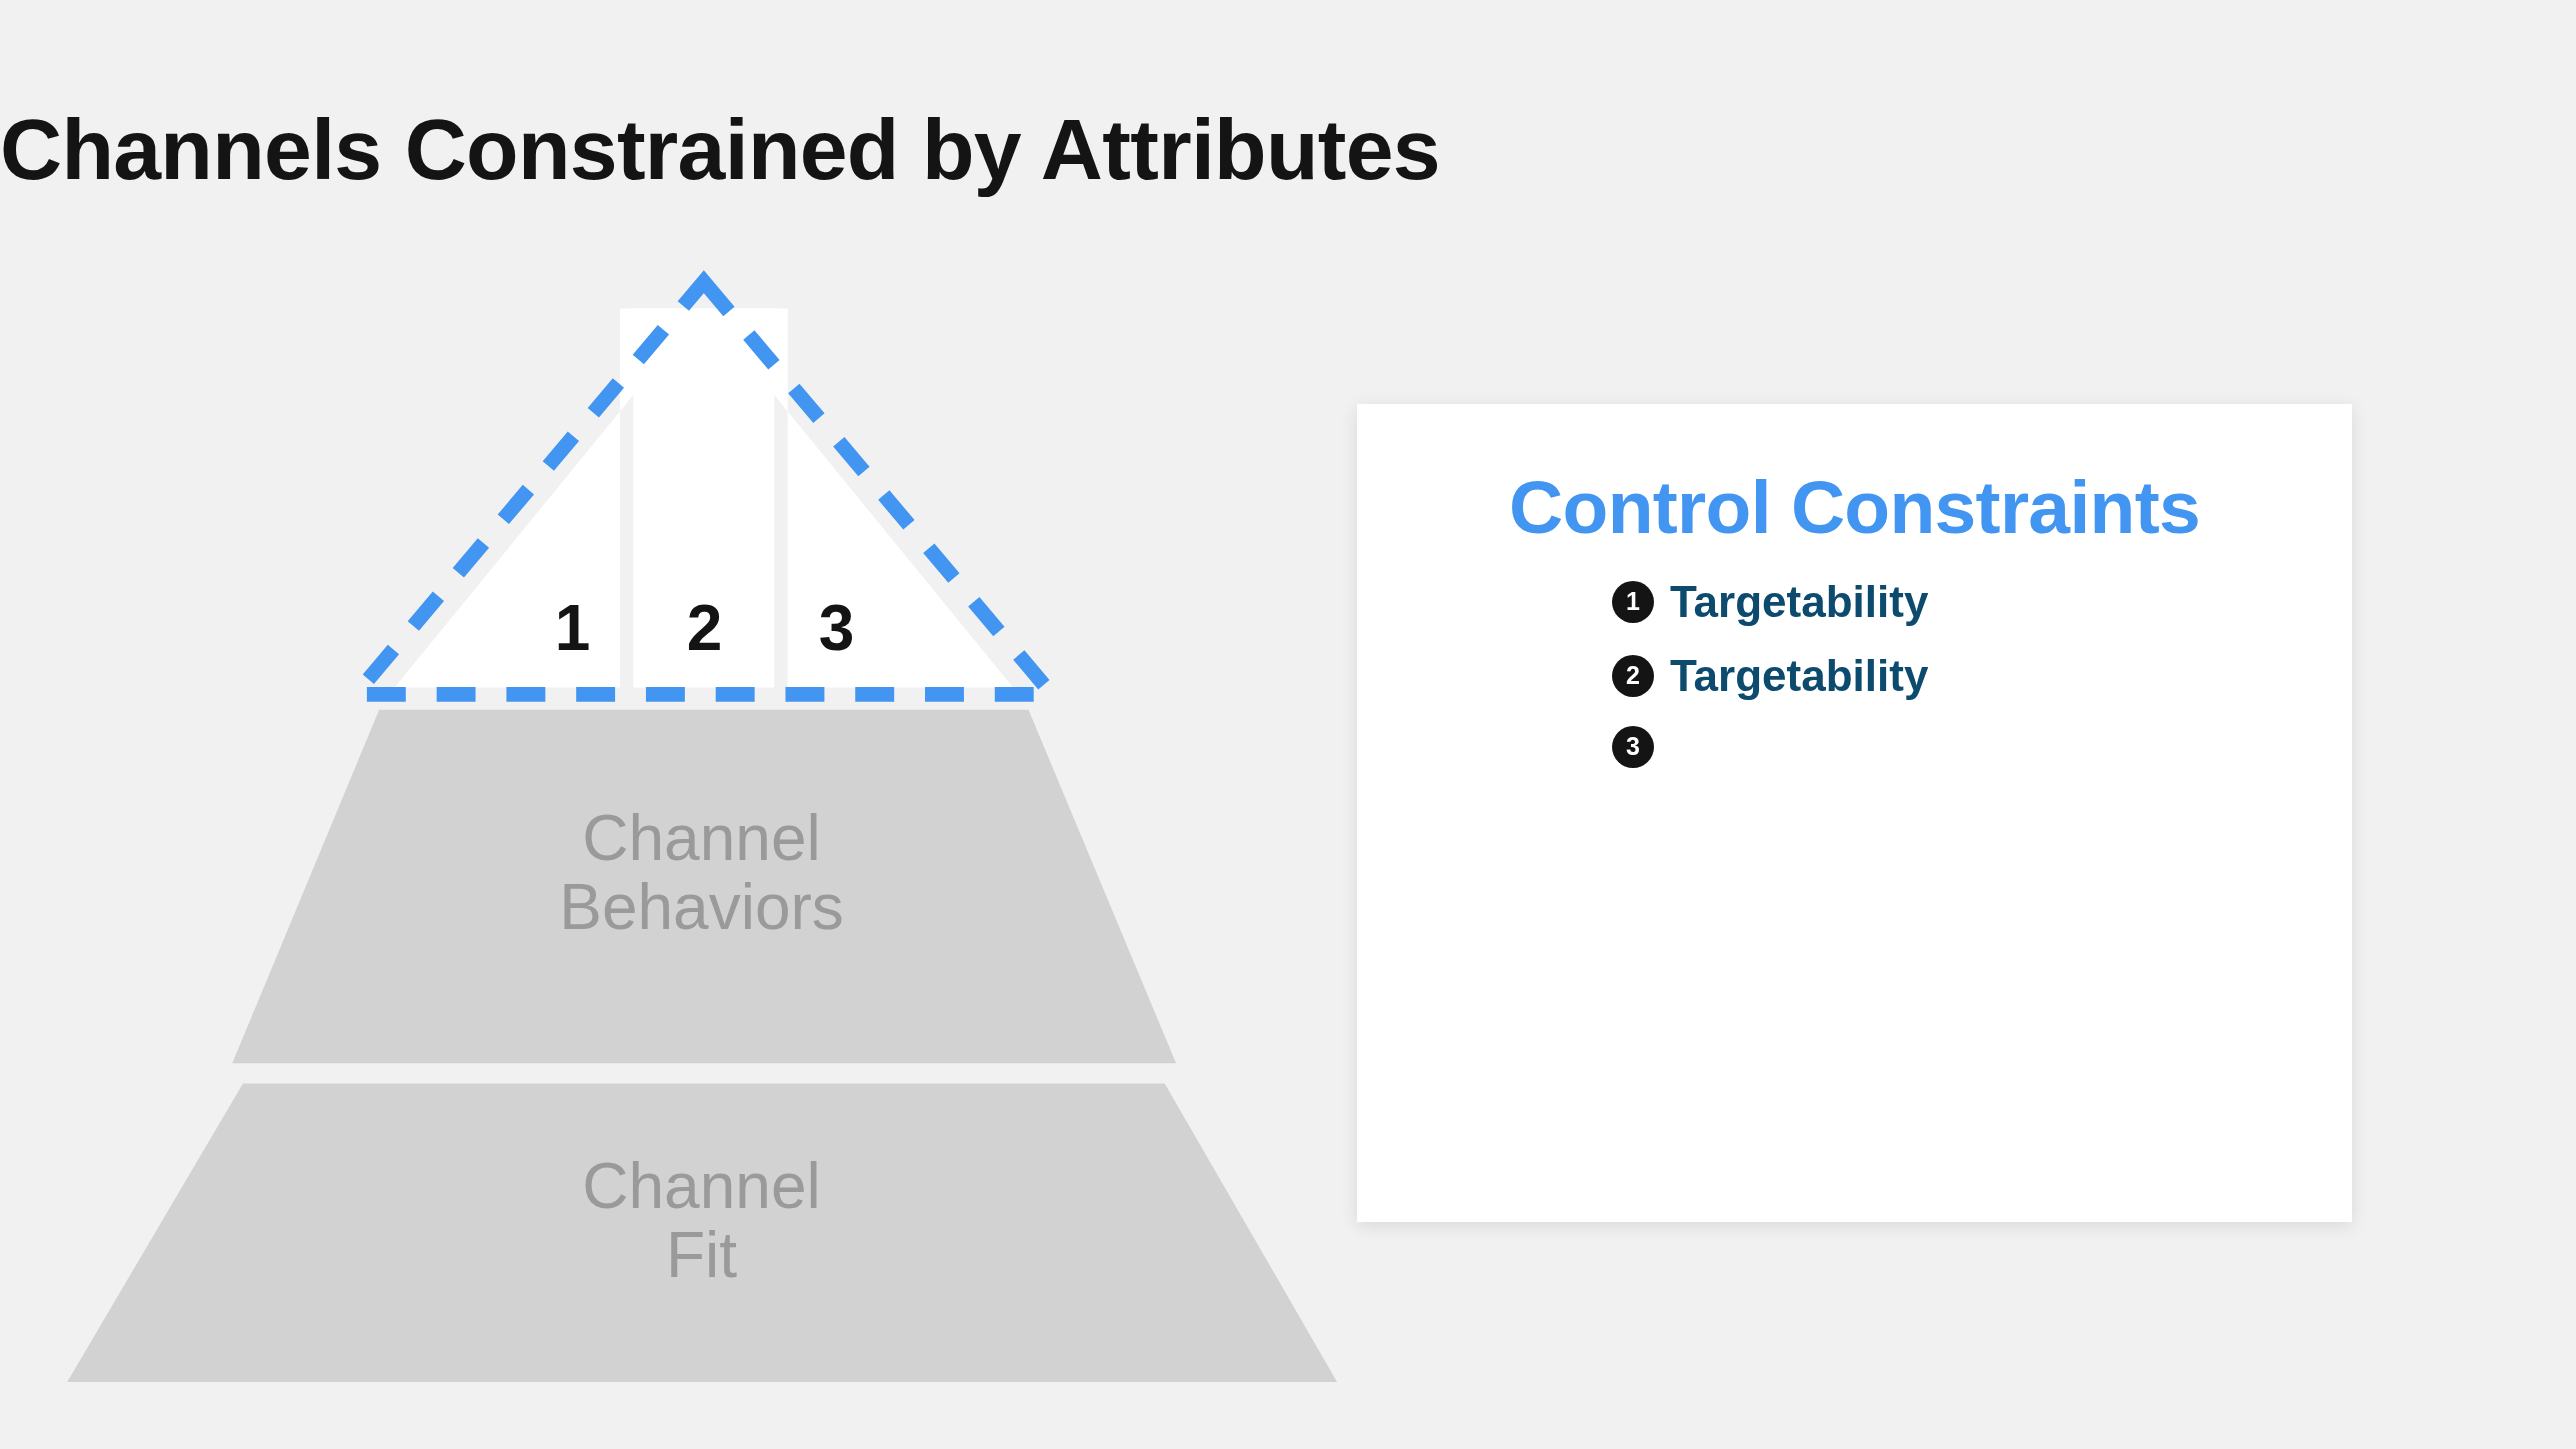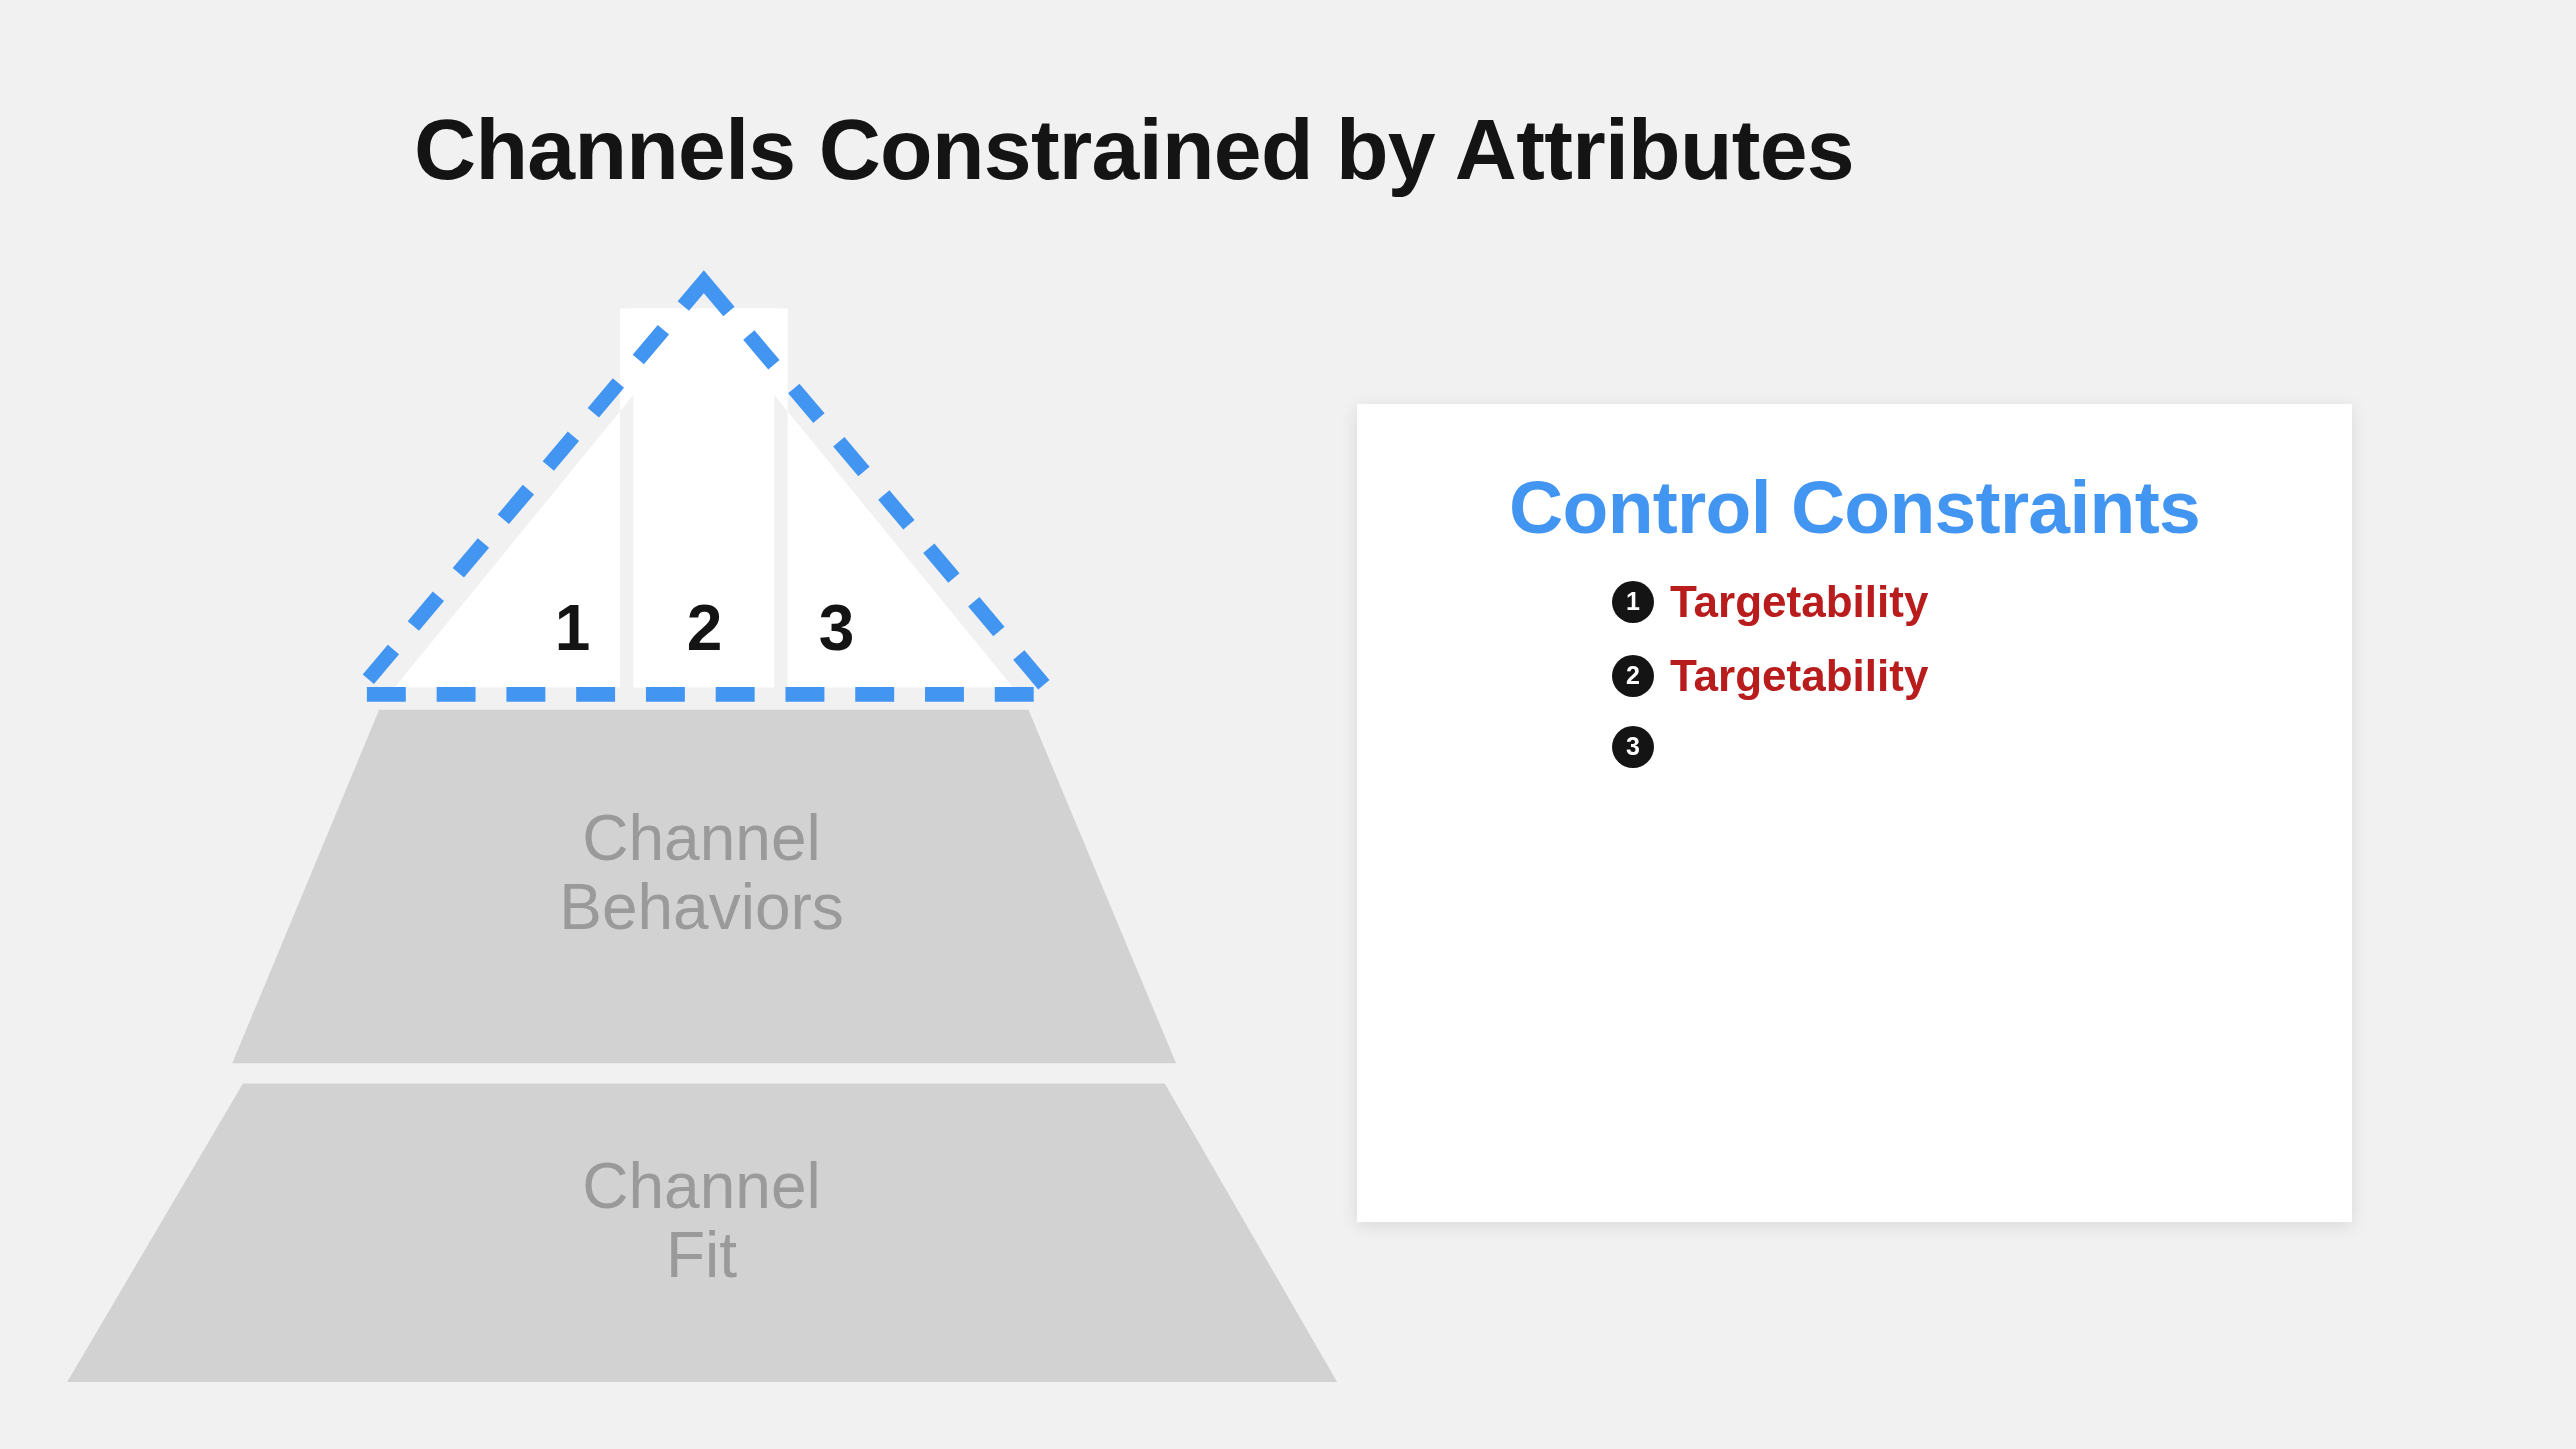--- a/index.html
+++ b/index.html
@@ -14,21 +14,20 @@
     overflow: hidden;
     position: relative;
   }
 
   
   #page-title {
     position: absolute;
     top: 48px;
     left: 0;
     width: 2268px;
-    text-align: center;
     font-size: 86px;
     font-weight: bold;
     color: #141414;
     letter-spacing: -0.7px;
     line-height: 1.0;
   }
 
   
   #pyramid-stage {
     position: absolute;
@@ -127,21 +126,21 @@
     font-size: 25px;
     font-weight: bold;
     display: flex;
     align-items: center;
     justify-content: center;
     margin-right: 16px;
   }
   .item-label {
     font-size: 44px;
     font-weight: bold;
-    color: #b91c1c;
+    color: #0c4a6e;
     line-height: 1.1;
     white-space: nowrap;
   }
 </style>
 </head>
 <body>
 
 <h1 id="page-title">Channels Constrained by Attributes</h1>
 
 <div id="pyramid-stage">

